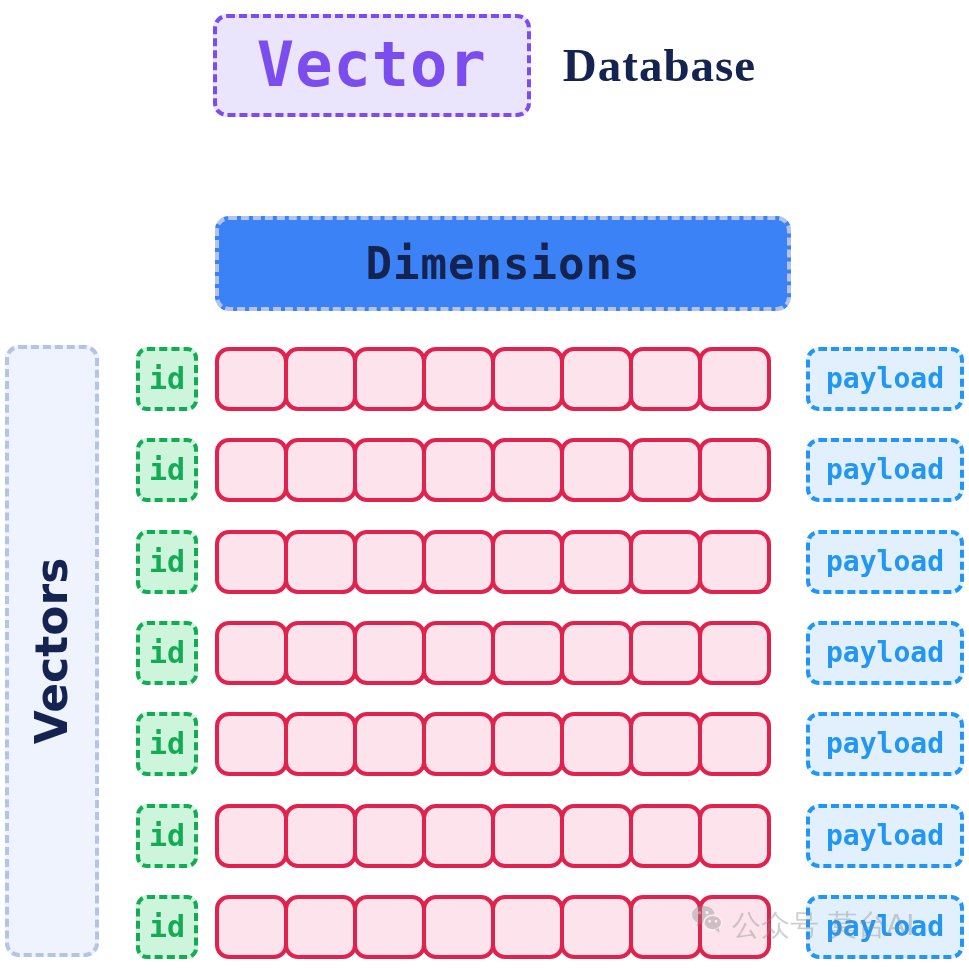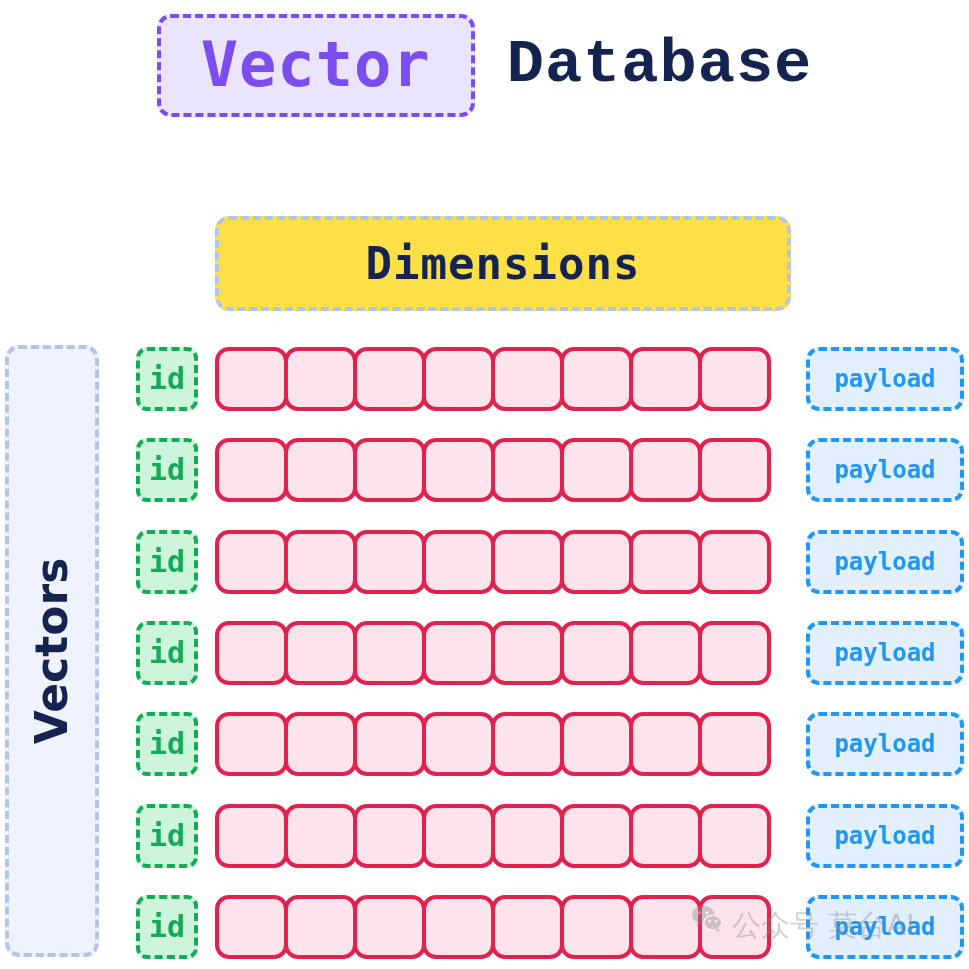--- a/index.html
+++ b/index.html
@@ -42,36 +42,36 @@
   #vector-chip .chip-text {
     color: #7c4dee;
     font-family: "DejaVu Sans Mono", monospace;
     font-size: 62px;
     font-weight: bold;
     letter-spacing: 1px;
     line-height: 1;
   }
   #database-text {
     color: #14234f;
-    font-family: Liberation Mono, monospace;
-    font-size: 62px;
+    font-family: Liberation Serif, serif;
+    font-size: 47px;
     font-weight: bold;
     letter-spacing: 1px;
     line-height: 1;
   }
 
   
   #dimensions-band {
     position: absolute;
     box-sizing: border-box;
     left: 215px;
     top: 216px;
     width: 576px;
     height: 95px;
-    background: #fde047;
+    background: #3b82f6;
     border: 4px dashed #b4c4e8;
     border-radius: 14px;
     display: flex;
     align-items: center;
     justify-content: center;
   }
   #dimensions-band .band-text {
     color: #14234f;
     font-family: "DejaVu Sans Mono", monospace;
     font-size: 44px;
@@ -172,21 +172,21 @@
     background: #e2f0fd;
     border: 4px dashed #2196f3;
     border-radius: 13px;
     display: flex;
     align-items: center;
     justify-content: center;
   }
   .payload-cell .cell-text {
     color: #2196f3;
     font-family: "DejaVu Sans Mono", monospace;
-    font-size: 24px;
+    font-size: 28px;
     font-weight: bold;
     line-height: 1;
   }
 
   
   #watermark {
     position: absolute;
     left: 690px;
     top: 898px;
     display: flex;

